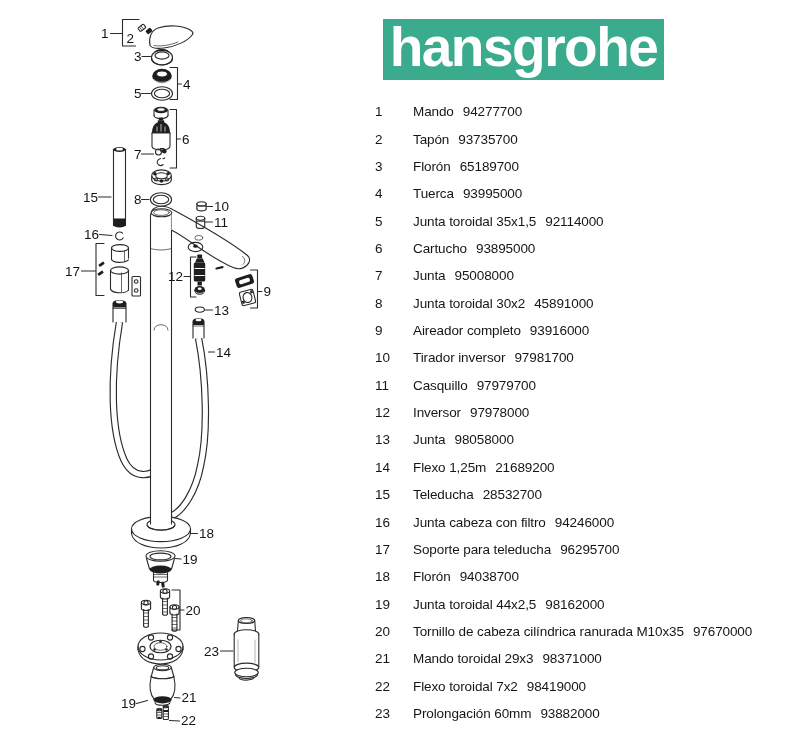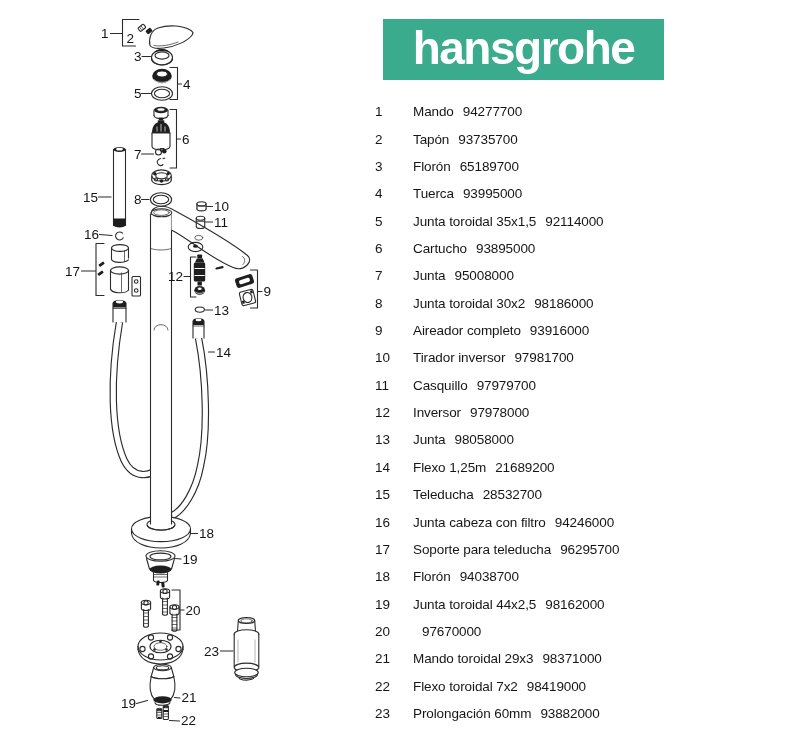--- a/index.html
+++ b/index.html
@@ -1,20 +1,20 @@
 <!DOCTYPE html>
 <html><head>
 <meta charset="utf-8">
 <style>
   html,body{margin:0;padding:0}
   body{width:808px;height:746px;background:#fff;position:relative;overflow:hidden;
        font-family:"Liberation Sans",sans-serif}
   #logo{position:absolute;left:383px;top:19px;width:281px;height:61px;background:#3aab8c;
         display:flex;align-items:center;justify-content:center}
-  #logo .logo-text{color:#fff;font-weight:bold;font-size:46px;letter-spacing:-1.5px;line-height:1;
+  #logo .logo-text{color:#fff;font-weight:bold;font-size:55px;letter-spacing:-1.5px;line-height:1;
         transform:translateY(-2px)}
   #parts{position:absolute;left:375px;top:98px}
   .row{display:flex;align-items:center;height:27.36px;font-size:13.5px;color:#161616;
        letter-spacing:-0.1px;white-space:nowrap}
   .row .num{width:38px;flex:0 0 38px}
   .row .code{margin-left:9px}
   
   .ln{fill:none;stroke:#2b2b2b;stroke-width:1.1;stroke-linecap:round;stroke-linejoin:round}
   .lnf{fill:#fff;stroke:#2b2b2b;stroke-width:1.1;stroke-linejoin:round}
   .wf{fill:#fff;stroke:none}
@@ -453,21 +453,21 @@
       <span class="code">93895000</span>
     </div>
   <div class="row">
       <span class="num">7</span>
       <span class="nm">Junta</span>
       <span class="code">95008000</span>
     </div>
   <div class="row">
       <span class="num">8</span>
       <span class="nm">Junta toroidal 30x2</span>
-      <span class="code">98186000</span>
+      <span class="code">45891000</span>
     </div>
   <div class="row">
       <span class="num">9</span>
       <span class="nm">Aireador completo</span>
       <span class="code">93916000</span>
     </div>
   <div class="row">
       <span class="num">10</span>
       <span class="nm">Tirador inversor</span>
       <span class="code">97981700</span>
@@ -512,20 +512,21 @@
       <span class="nm">Florón</span>
       <span class="code">94038700</span>
     </div>
   <div class="row">
       <span class="num">19</span>
       <span class="nm">Junta toroidal 44x2,5</span>
       <span class="code">98162000</span>
     </div>
   <div class="row">
       <span class="num">20</span>
+      <span class="nm">Tornillo de cabeza cilíndrica ranurada M10x35</span>
       <span class="code">97670000</span>
     </div>
   <div class="row">
       <span class="num">21</span>
       <span class="nm">Mando toroidal 29x3</span>
       <span class="code">98371000</span>
     </div>
   <div class="row">
       <span class="num">22</span>
       <span class="nm">Flexo toroidal 7x2</span>

